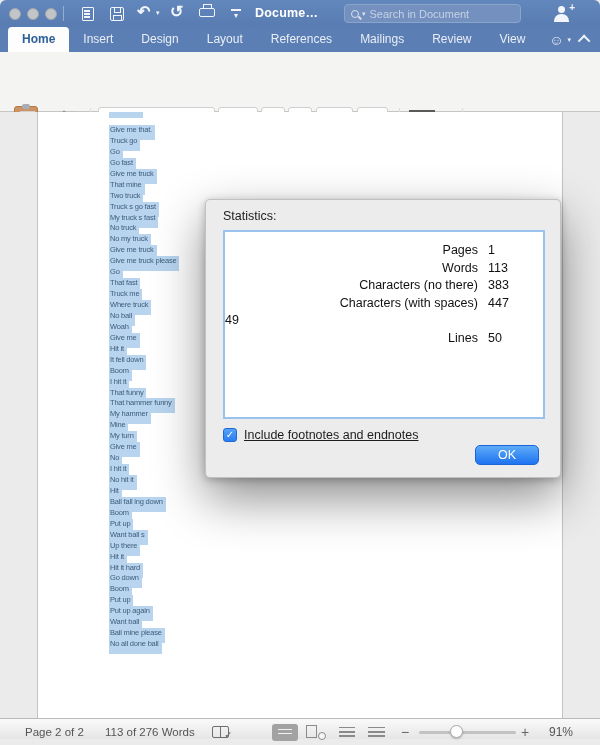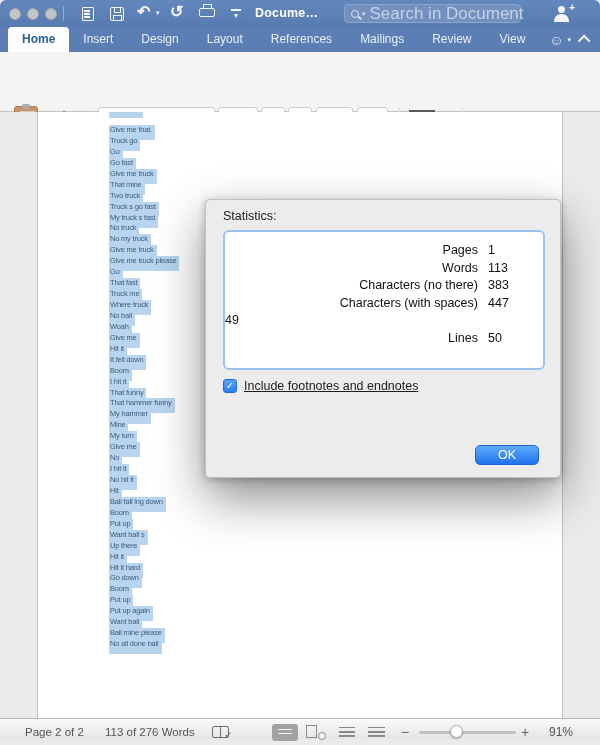--- a/index.html
+++ b/index.html
@@ -25,21 +25,21 @@
   .ic-print { left:199px; top:8px; width:16px; height:9px; border:1.5px solid #f2f5fa; border-radius:2px; }
   .ic-print::before { content:""; position:absolute; left:3px; top:-5px; width:7px; height:4px; border:1.5px solid #f2f5fa; border-bottom:none; }
   .ic-tbopts { left:231px; top:9px; width:10px; }
   .ic-tbopts .bar{ display:block; width:10px; height:1.5px; background:#f2f5fa; margin-bottom:2px;}
   .ic-tbopts .caret{ display:block; font-size:8px; line-height:6px; text-align:center; color:#f2f5fa;}
   .win-title { position:absolute; left:255px; top:0; height:27px; line-height:27px; color:#fff; font-size:12.5px; font-weight:bold; letter-spacing:.2px; }
   .searchbox { position:absolute; left:344px; top:4px; width:177px; height:19px; background:#7390bf; border:1px solid #8ba4cb; border-radius:4px; display:flex; align-items:center; padding:0 6px; }
   .mag { position:relative; width:8px; height:8px; border:1.5px solid #d9e1ef; border-radius:50%; flex:0 0 auto; }
   .mag::after{ content:""; position:absolute; left:6px; top:6px; width:4px; height:1.5px; background:#d9e1ef; transform:rotate(45deg); }
   .search-caret{ color:#d9e1ef; font-size:7px; margin:0 4px 0 3px; }
-  .searchbox input{ flex:1; background:transparent; border:none; outline:none; color:#e8edf6; font-size:17px; font-family:"Liberation Sans",sans-serif; }
+  .searchbox input{ flex:1; background:transparent; border:none; outline:none; color:#e8edf6; font-size:11px; font-family:"Liberation Sans",sans-serif; }
   .searchbox input::placeholder{ color:#c6d2e6; }
   .ic-share { left:553px; top:5px; width:20px; height:17px; }
   .ic-share .head{ position:absolute; left:5px; top:1px; width:7px; height:7px; border-radius:50%; background:#f2f5fa;}
   .ic-share .bodyy{ position:absolute; left:1px; top:9px; width:15px; height:8px; border-radius:7px 7px 0 0; background:#f2f5fa;}
   .ic-share .plus{ position:absolute; right:-2px; top:-3px; font-size:10px; font-weight:bold; color:#f2f5fa;}
 
   
   .tabbar { height:25px; background:#5b7fb4; display:flex; align-items:flex-end; padding-left:8px; position:relative; }
   .tab { height:25px; line-height:25px; padding:0 14px; font-size:12px; color:#e9eef6; cursor:default; }
   .tab.active { background:#fdfdfd; color:#2d6098; border-radius:4px 4px 0 0; font-weight:bold;text-align:center; }
@@ -115,21 +115,21 @@
   .sliver { position:absolute; left:71px; top:0; width:34px; height:6px; background:#b8d4ef; }
   .lines { position:absolute; left:71px; top:6px; }
   .line { height:10.95px; white-space:nowrap; }
   .line .hl { display:inline-block; background:#b8d4ef; color:#3f5e7c; font-size:7.5px; line-height:9px; height:15px; padding:0 3px 0 1px; letter-spacing:-0.2px; }
 
   
   .dialog { position:absolute; left:205px; top:199px; width:356px; height:279px; background:#ececec; border:1px solid rgba(0,0,0,.18); border-radius:5px; box-shadow:0 20px 50px rgba(0,0,0,.45), 0 2px 8px rgba(0,0,0,.25); z-index:50; }
   .dlg-titlebar { height:21px; background:linear-gradient(#f2f2f2,#d9d9d9); border-bottom:1px solid #b4b4b4; border-radius:5px 5px 0 0; text-align:center; line-height:21px; font-size:12px; color:#3e3e3e; }
   .dlg-body { position:relative; padding:9px 17px 0 17px; }
   .stats-label { font-size:12.5px; color:#1d1d1d; margin-bottom:7px; }
-  .stats-box { width:322px; height:140px; background:#fff; border:2px solid #99c3ee; border-radius:6px; padding-top:10px; }
+  .stats-box { width:322px; height:189px; background:#fff; border:2px solid #99c3ee; border-radius:0; padding-top:10px; }
   .srow { display:grid; grid-template-columns:253px 1fr; column-gap:10px; line-height:17.6px; font-size:12.5px; color:#111; }
   .srow .slabel { text-align:right; }
   .srow .sval { text-align:left; }
   .chk-row { display:flex; align-items:center; margin-top:9px; }
   .checkbox { width:14px; height:14px; border-radius:3px; background:linear-gradient(#55a3f7,#2b7cf2); border:1px solid #2269d8; color:#fff; font-size:10px; line-height:12px; text-align:center; }
   .chk-label { font-size:12.5px; color:#1d1d1d; margin-left:7px;text-decoration:underline; }
   .ok-btn { position:absolute; right:21px; bottom:12px; width:64px; height:20px; background:linear-gradient(#5dabf8,#1f73f0); border:1px solid #1a66d9; border-radius:5px; color:#fff; font-size:12.5px; line-height:18px; text-align:center; }
 
   
   .statusbar { position:relative; height:21px; background:linear-gradient(#fafafa,#e5e5e5); border-top:1px solid #b9b9b9; font-size:11.5px; color:#555; }

